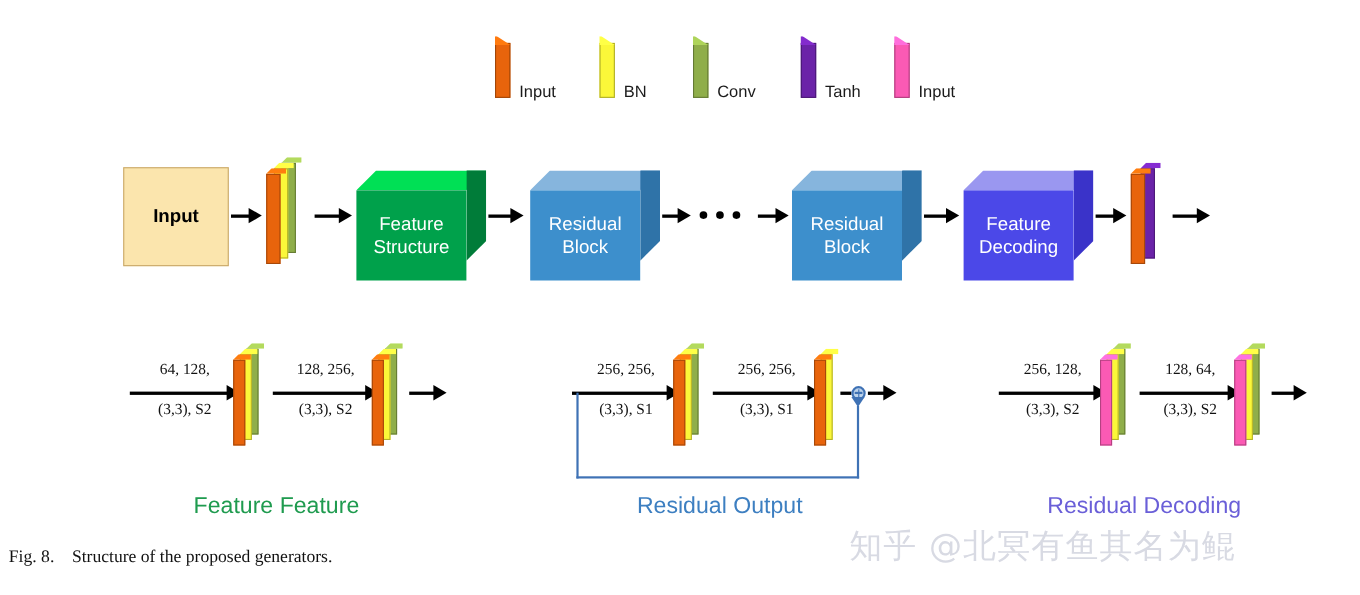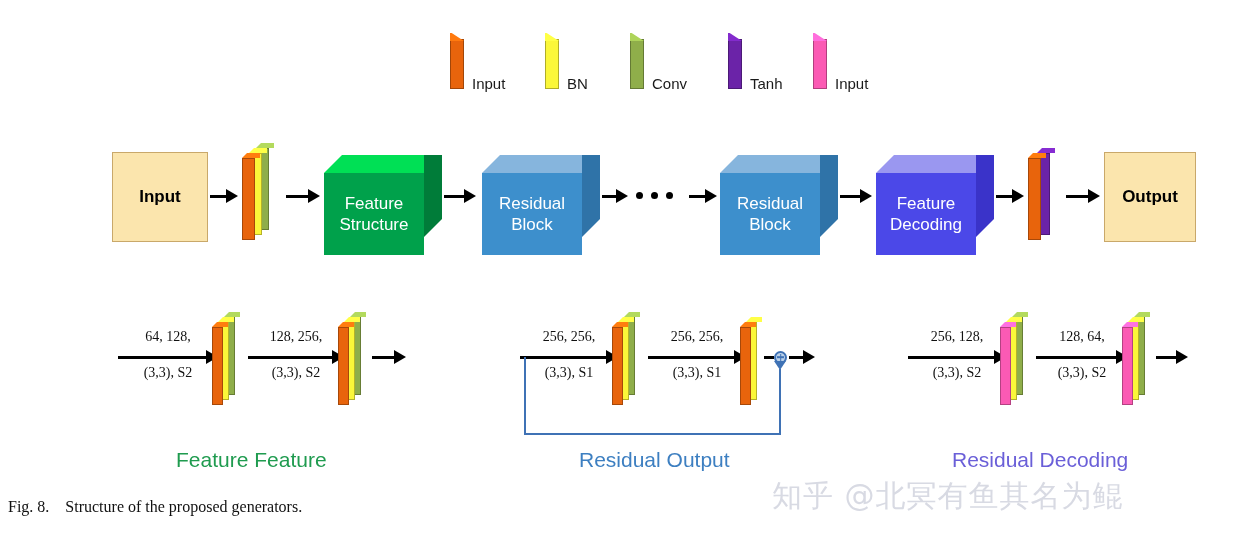--- a/index.html
+++ b/index.html
@@ -329,23 +329,20 @@
         <div class="pf" style="background: rgb(232, 100, 12); height: 82px; border: 1px solid rgb(167, 72, 9); box-sizing: border-box;"></div>
         <div style="position: absolute; left: 0px; top: -5px; width: 18px; height: 5px; overflow: hidden;">
           <div style="position: absolute; left: 0px; top: 0px; width: 18px; height: 5px; background: rgb(255, 125, 15); transform: skewX(-45deg); transform-origin: left bottom;"></div>
         </div>
       </div>
     </div>
     <div style="position: absolute; left: 0px; top: 0px;">
       <div class="arrow-line" style="left: 1062px; top: 194.5px; width: 23px;"></div>
       <div class="arrow-head" style="left: 1084px; top: 189px;"></div>
     </div>
-    <div class="io-box" style="left: 1100px; top: 152px; width: 90px; height: 88px;">
-      <span>Output</span>
-    </div>
   </div>
 
 <div id="details">
     <div style="position: absolute; left: 0px; top: 0px;">
       <div class="arrow-line" style="left: 118px; top: 55.5px; width: 89px;"></div>
       <div class="arrow-head" style="left: 206px; top: 50px;"></div>
     </div>
     <div class="det-label" style="left: 118px; top: 27px; width: 100px;">
       <div>64, 128,</div>
       <div style="margin-top: 16px;">(3,3), S2</div>

